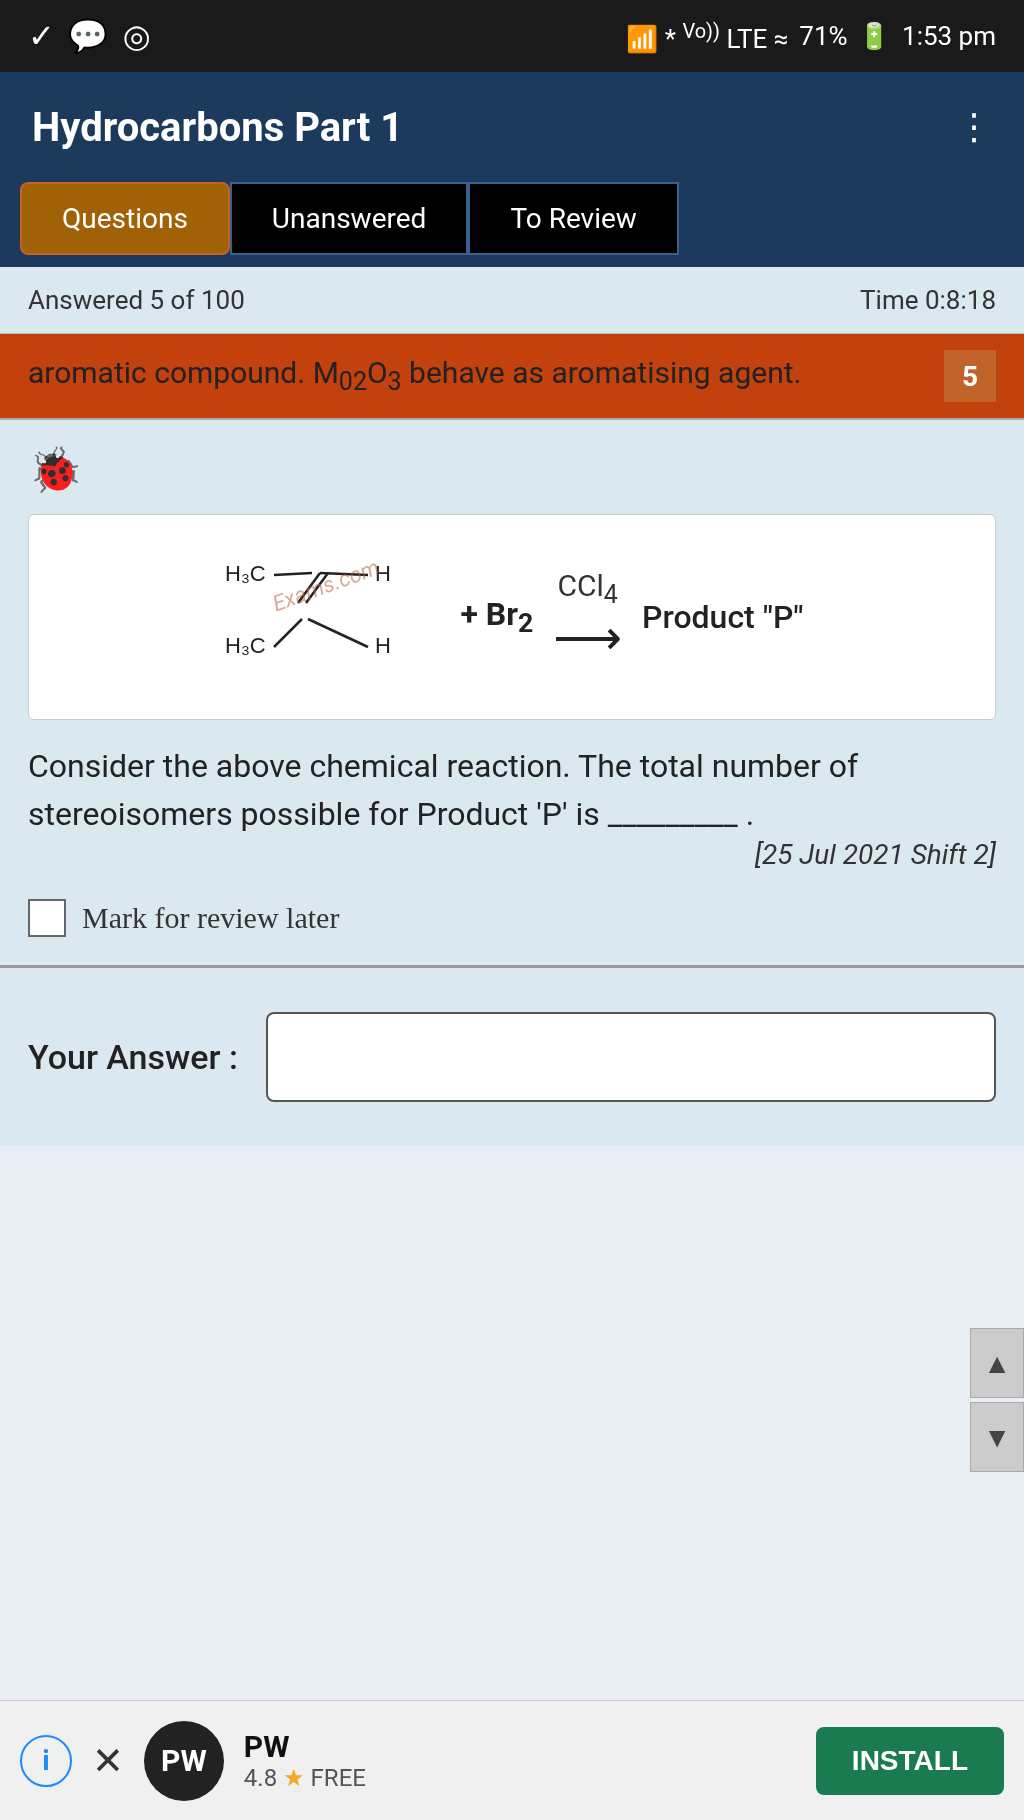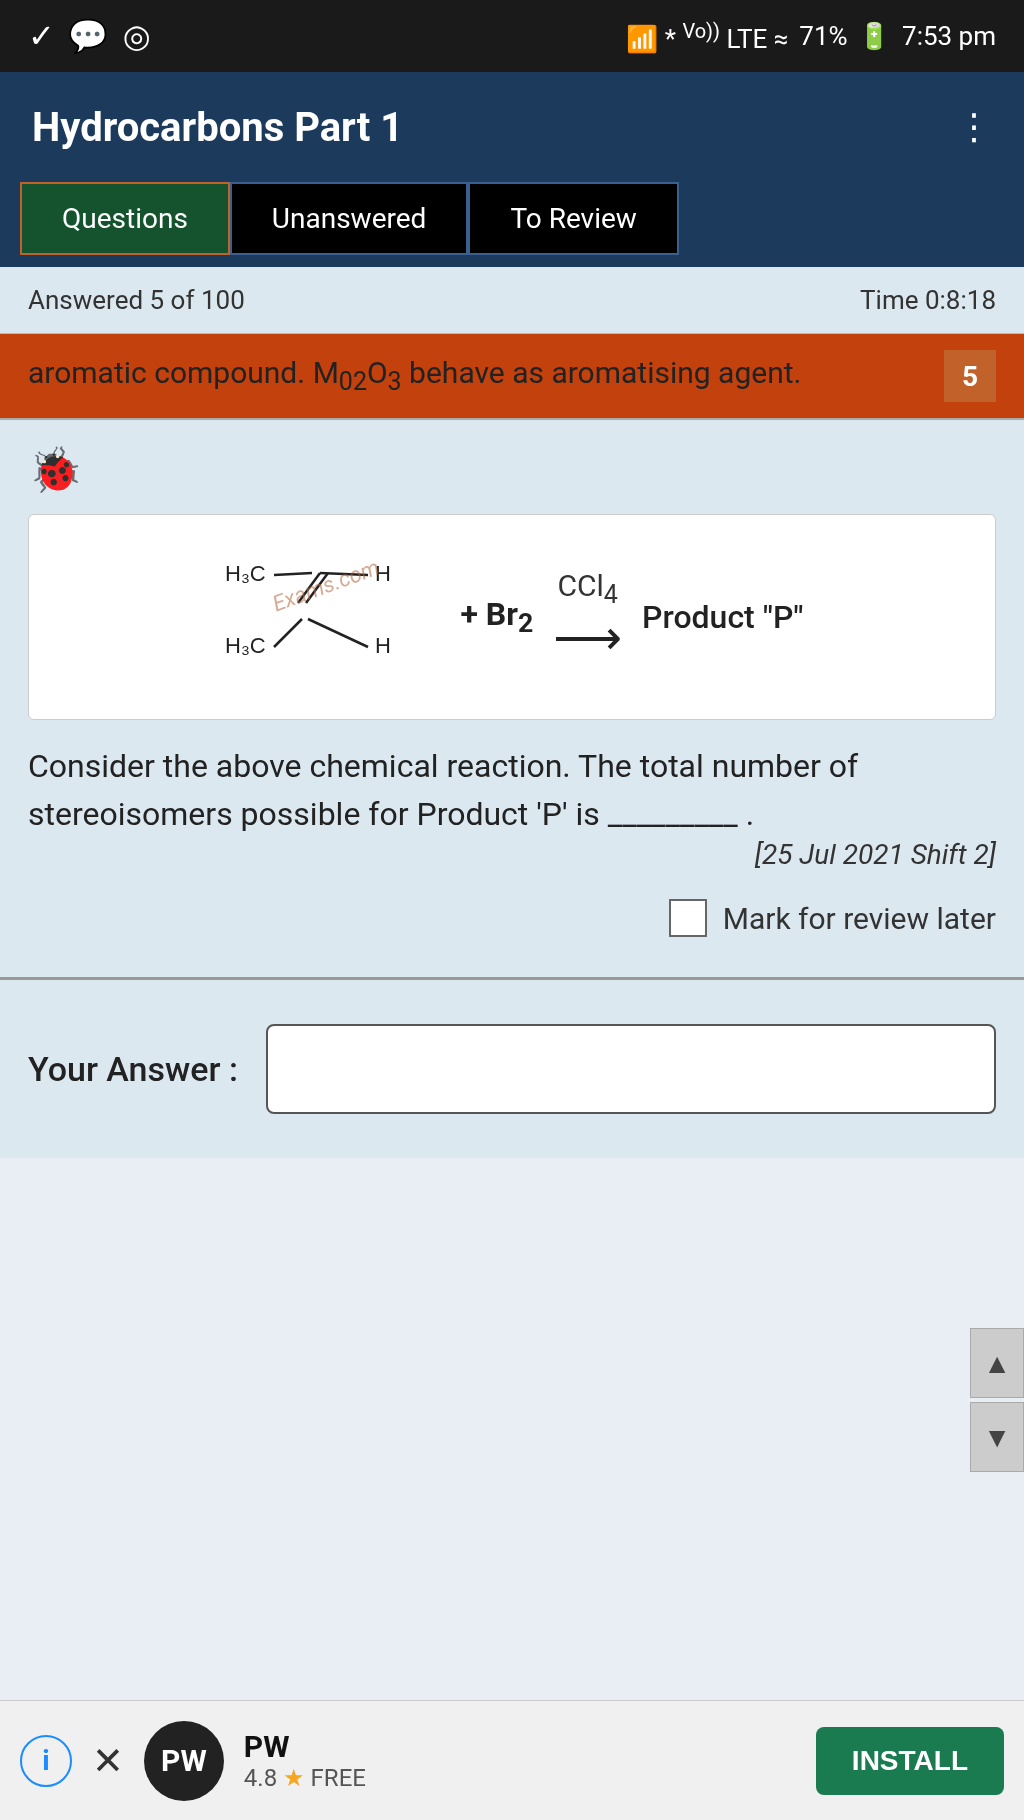--- a/index.html
+++ b/index.html
@@ -63,22 +63,23 @@
       gap: 0;
     }
     .tab-bar .tab {
       padding: 18px 40px;
       font-size: 28px;
       color: white;
       cursor: pointer;
       border: 2px solid #3a6090;
     }
     .tab-bar .tab.active {
-      background: #14532d;
+      background: #a16207;
       border-color: #c0622a;
+      border-radius: 8px;
     }
     .tab-bar .tab.inactive {
       background: #000000;
     }
 
     
     .stats-bar {
       background: #dce8f0;
       display: flex;
       justify-content: space-between;
@@ -188,24 +189,23 @@
     .date-ref {
       text-align: right;
       font-size: 28px;
       font-style: italic;
       color: #333;
       margin-bottom: 28px;
     }
 
     .mark-review-row {
       display: flex;
-      justify-content: flex-end;
       align-items: center;
       gap: 16px;
-      margin-bottom: 12px;
+      font-family: Liberation Serif, serif;
     }
     .checkbox-mark {
       width: 38px;
       height: 38px;
       border: 2px solid #666;
       background: white;
       display: inline-block;
       cursor: pointer;
     }
     .mark-review-label {
@@ -352,21 +352,21 @@
 <div class="status-bar">
   <div class="left-icons">
     <span>✓</span>
     <span>💬</span>
     <span>◎</span>
   </div>
   <div class="right-info">
     <span>📶 * <sup style="font-size:20px">Vo))</sup> LTE ≈</span>
     <span>71%</span>
     <span>🔋</span>
-    <span>7:53 pm</span>
+    <span>1:53 pm</span>
   </div>
 </div>
 
 <div class="app-header">
   <h1>Hydrocarbons Part 1</h1>
   <span class="three-dots">⋮</span>
 </div>
 
 <div class="tab-bar">
   <div class="tab active">

